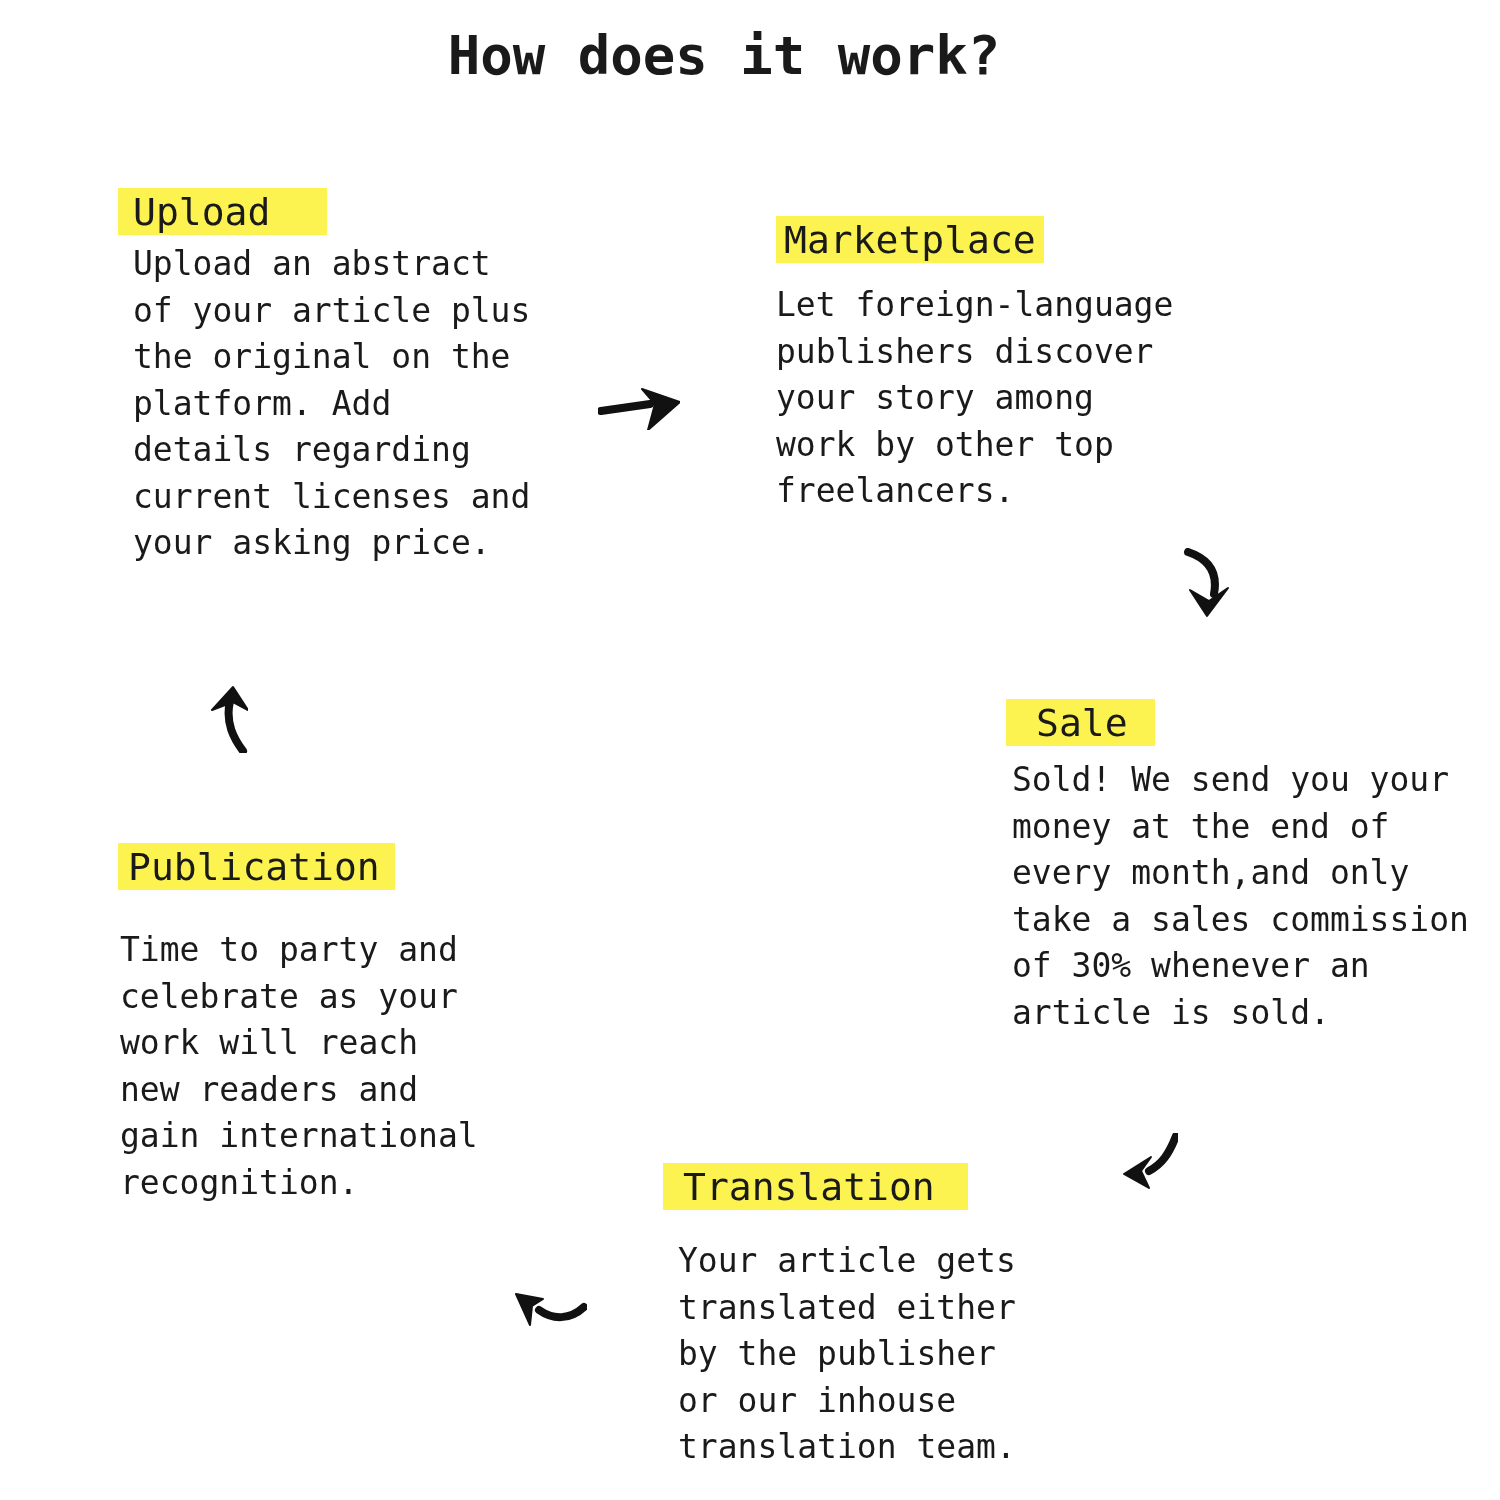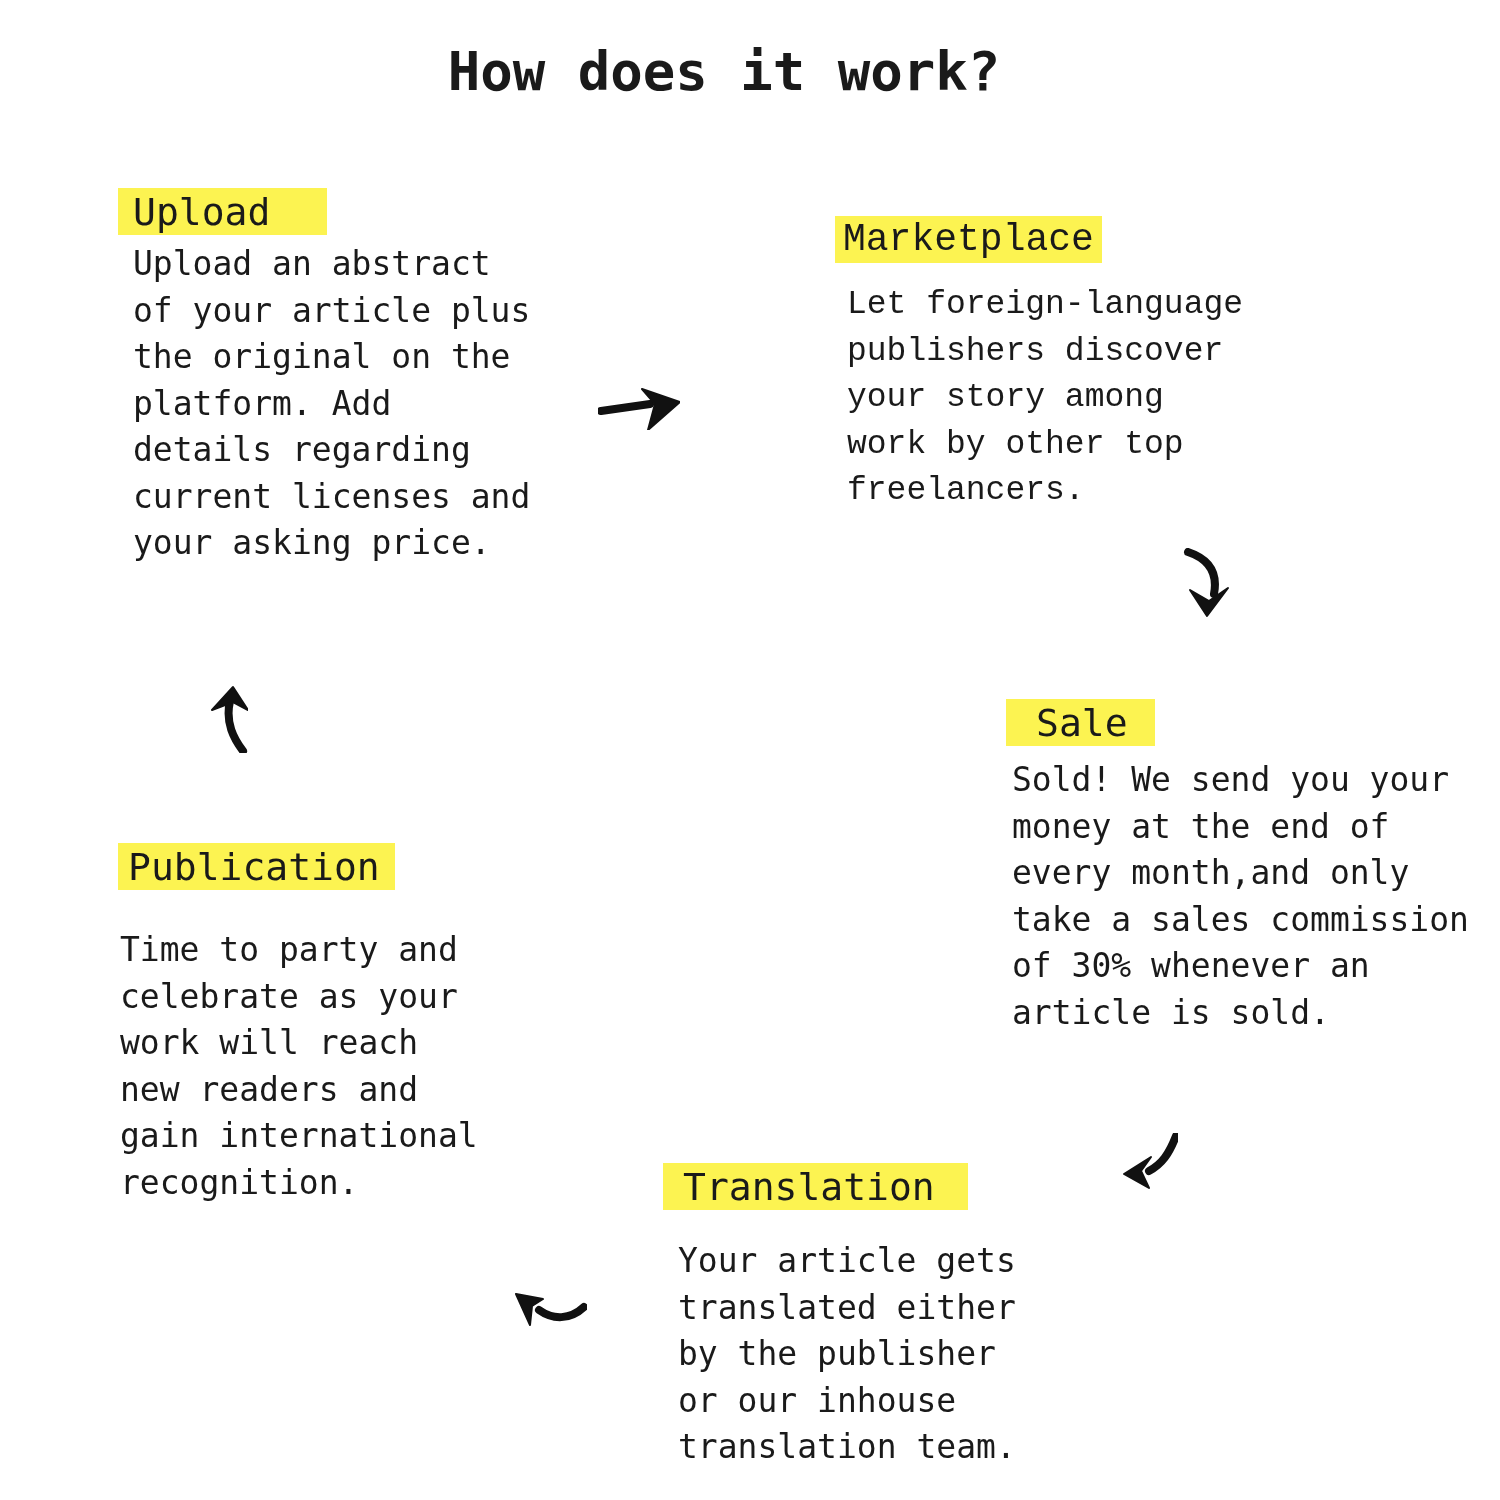--- a/index.html
+++ b/index.html
@@ -2,40 +2,40 @@
 <html><head>
 <meta charset="utf-8">
 <style>
   html,body{margin:0;padding:0;background:#ffffff;}
   #canvas{
     position:relative;width:1500px;height:1500px;overflow:hidden;
     background:#ffffff;color:#1a1a1a;
     font-family:"DejaVu Sans Mono","Liberation Mono",monospace;
   }
   .title{
-    position:absolute;top:40px;left:0;width:1448px;text-align:center;
+    position:absolute;top:24px;left:0;width:1448px;text-align:center;
     font-size:54px;font-weight:700;white-space:pre;
   }
   .step{position:absolute;}
   .hl{
     display:inline-block;background:#FCF351;
     font-size:38px;font-weight:400;line-height:1;
     padding-top:5px;padding-bottom:4px;white-space:pre;
   }
   .body{
     margin:0;white-space:pre;font-size:33px;line-height:46.5px;font-weight:400;
   }
   
   #step-listing{left:118px;top:188px;}
   #step-listing .hl{padding-left:15px;padding-right:57px;}
   #step-listing .body{margin-left:15px;margin-top:6px;}
 
-  #step-marketplace{left:835px;top:216px;font-family:Liberation Mono, monospace;}
+  #step-marketplace{left:776px;top:216px;}
   #step-marketplace .hl{padding-left:8px;padding-right:8px;}
-  #step-marketplace .body{margin-left:12px;margin-top:19px;}
+  #step-marketplace .body{margin-left:0;margin-top:19px;}
 
   #step-sale{left:1006px;top:699px;}
   #step-sale .hl{padding-left:30px;padding-right:27px;text-align:right;}
   #step-sale .body{margin-left:6px;margin-top:11px;}
 
   #step-translation{left:663px;top:1163px;}
   #step-translation .hl{padding-left:20px;padding-right:33px;}
   #step-translation .body{margin-left:15px;margin-top:28px;}
 
   #step-publication{left:118px;top:843px;}

